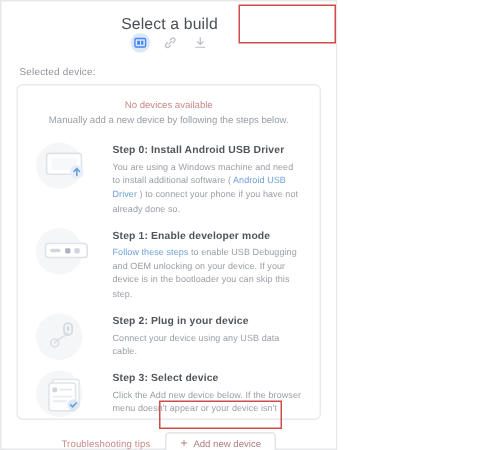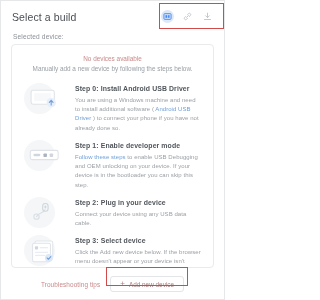--- a/index.html
+++ b/index.html
@@ -11,20 +11,21 @@
   }
   .page{
     position:relative;width:225px;height:300px;box-sizing:border-box;
     border:1px solid #e6e7e9;background:#fff;
   }
 
   
   .header{
     display:flex;align-items:center;justify-content:space-between;
     padding:9px 10px 8px 11px;
+    flex-direction:column;
   }
   .title{
     font-size:10.5px;color:#4a4f55;letter-spacing:.1px;font-weight:400;
     white-space:nowrap;
   }
   .header-icons{display:flex;align-items:center;gap:7px;}
   .hicon{
     width:13px;height:13px;display:flex;align-items:center;justify-content:center;
     border-radius:50%;
   }

